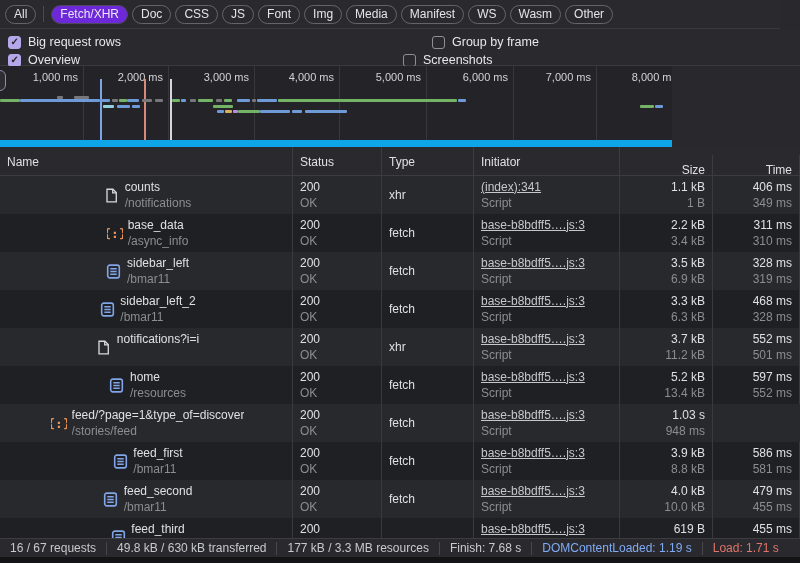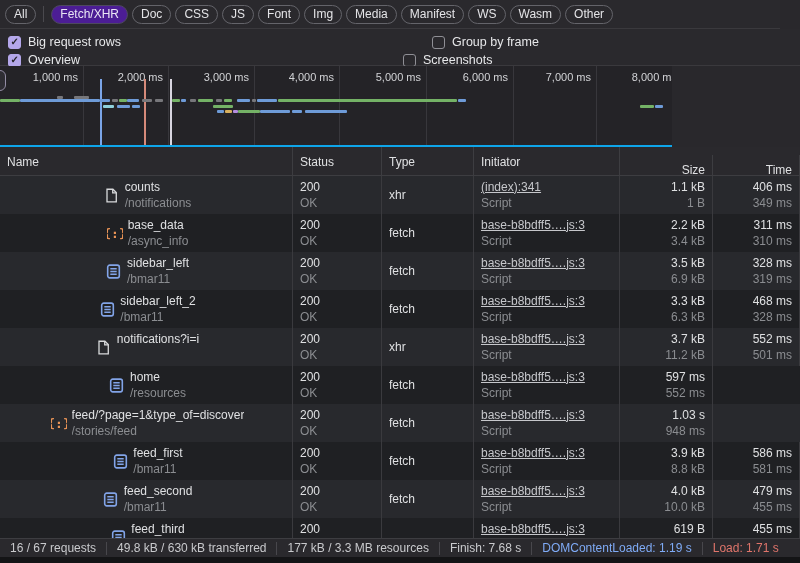--- a/index.html
+++ b/index.html
@@ -15,21 +15,21 @@
   .filter-bar {
     position:absolute; left:0; top:0; width:780px; height:29px;
     background:#2a292d; border-bottom:1px solid #3a393d;
     display:flex; align-items:center; padding-left:5px; gap:4px;
   }
   .pill {
     height:19px; line-height:17px; padding:0 8px; border-radius:10px;
     border:1px solid #64646a; color:#e4e4e7; font-size:12px; cursor:default;
     background:transparent; white-space:nowrap;
   }
-  .pill.selected { background:#4c1d95; border-color:#4e4860; color:#e9e5f4; }
+  .pill.selected { background:#6d28d9; border-color:#4e4860; color:#e9e5f4; }
   .pill-divider { width:1px; height:16px; background:#4a494e; margin:0 3px; }
 
   
   .options-bar {
     position:absolute; left:0; top:29px; width:800px; height:37px;
     background:#2a292d; border-bottom:1px solid #3a393d;
   }
   .check-item { position:absolute; display:flex; align-items:center; gap:7px; height:14px; }
   .checkbox {
     width:13px; height:13px; border-radius:3px; border:1.5px solid #8f8f95;
@@ -38,21 +38,21 @@
   .checkbox.checked { background:#b4a7ea; border-color:#b4a7ea; }
   .checkbox.checked::after {
     content:"✓"; position:absolute; left:1.5px; top:-1px;
     font-size:10px; font-weight:bold; color:#232226;
   }
   .check-label { font-size:12.5px; color:#e6e7e9; white-space:nowrap; }
 
   
   .overview {
     position:absolute; left:0; top:66px; width:672px; height:81px;
-    background:#242327; border-bottom:2px solid #0ea5e9; overflow:hidden;
+    background:#242327; border-bottom:7px solid #0ea5e9; overflow:hidden;
   }
   .gridline { position:absolute; top:0; bottom:0; width:1px; background:#38373c; }
   .tick-label {
     position:absolute; top:5px; font-size:11px; color:#d2d3d6; white-space:nowrap;
     transform:translateX(-100%); padding-right:5px;
   }
   .event-line { position:absolute; top:13px; bottom:0; width:2px; }
   .wf-bar { position:absolute; height:3px; border-radius:1px; }
   .range-handle {
     position:absolute; top:4px; width:13px; height:21px; border-radius:6px;
@@ -379,20 +379,24 @@
             <div class="l2">OK</div>
           </div>
           <div class="cell center-v">
             <div class="l1">fetch</div>
           </div>
           <div class="cell">
             <div class="l1"><span class="init-link">base-b8bdff5….js:3</span></div>
             <div class="l2">Script</div>
           </div>
           <div class="cell right">
+            <div class="l1">5.2 kB</div>
+            <div class="l2">13.4 kB</div>
+          </div>
+          <div class="cell right">
             <div class="l1">597 ms</div>
             <div class="l2">552 ms</div>
           </div>
         </div>
         <div class="t-row odd" style="grid-template-columns: 293px 89px 92px 146px 93px 87px;">
           <div class="cell name-cell">
             <span class="icon16">
               <svg viewBox="0 0 16 16" width="16" height="16">
                 <text x="8" y="12.5" text-anchor="middle" font-size="13" font-weight="bold" fill="#ea9457" font-family="DejaVu Sans Mono, monospace">{:}</text>
               </svg>

